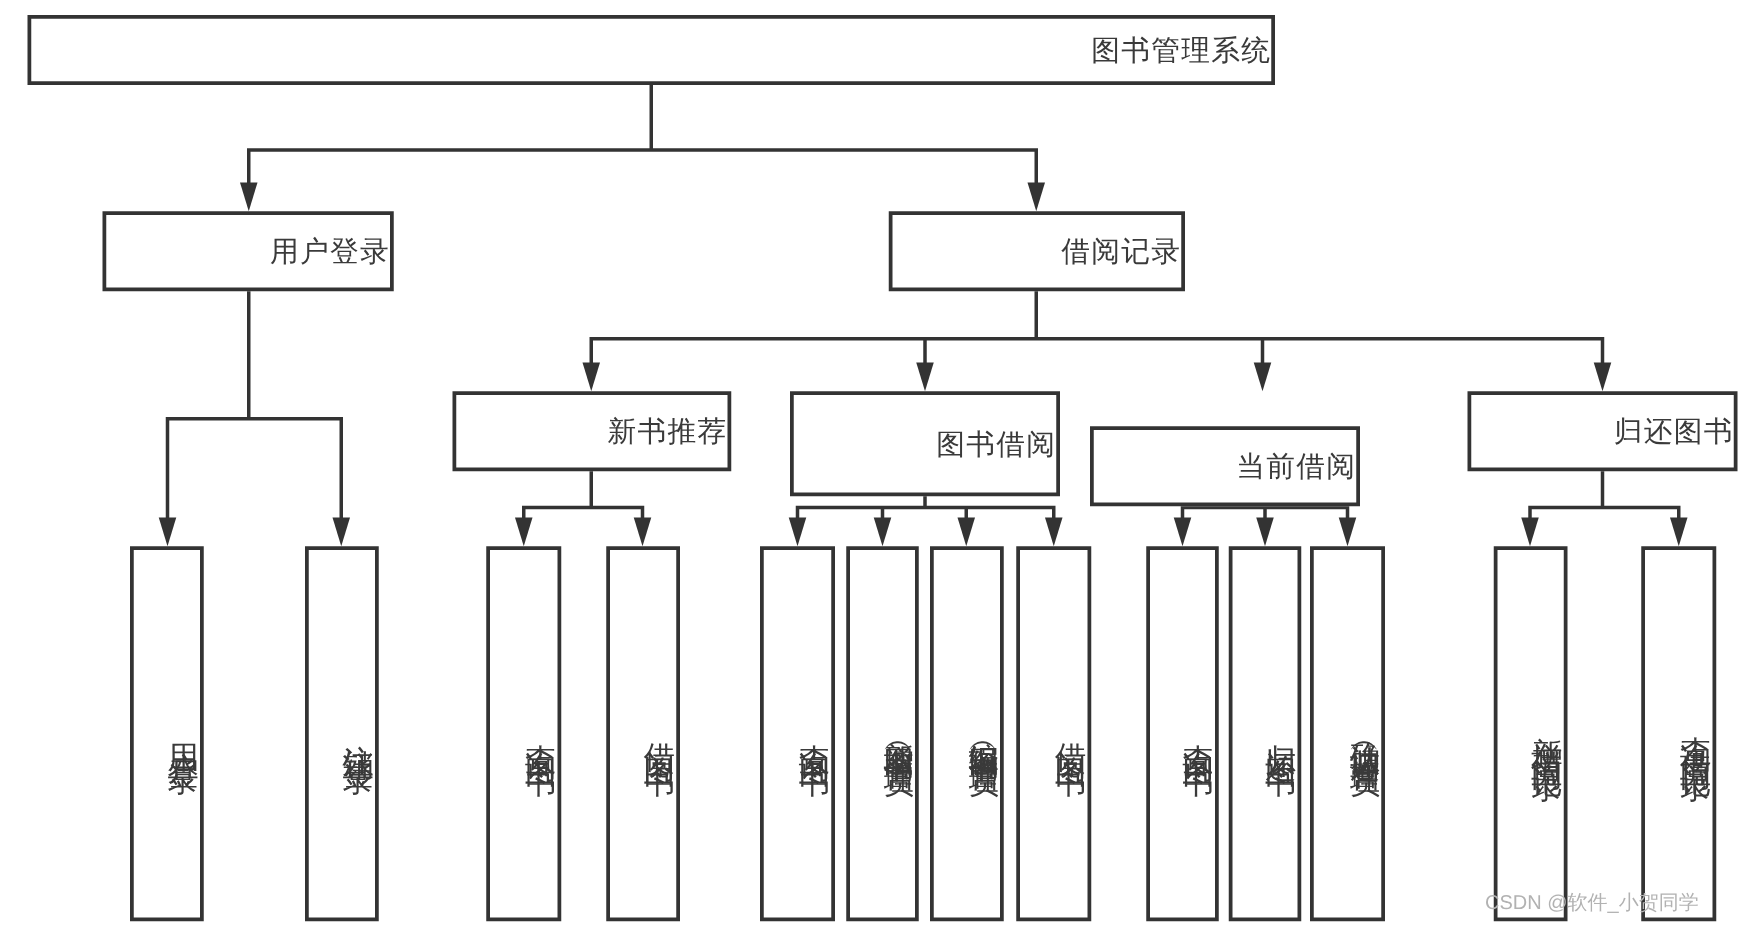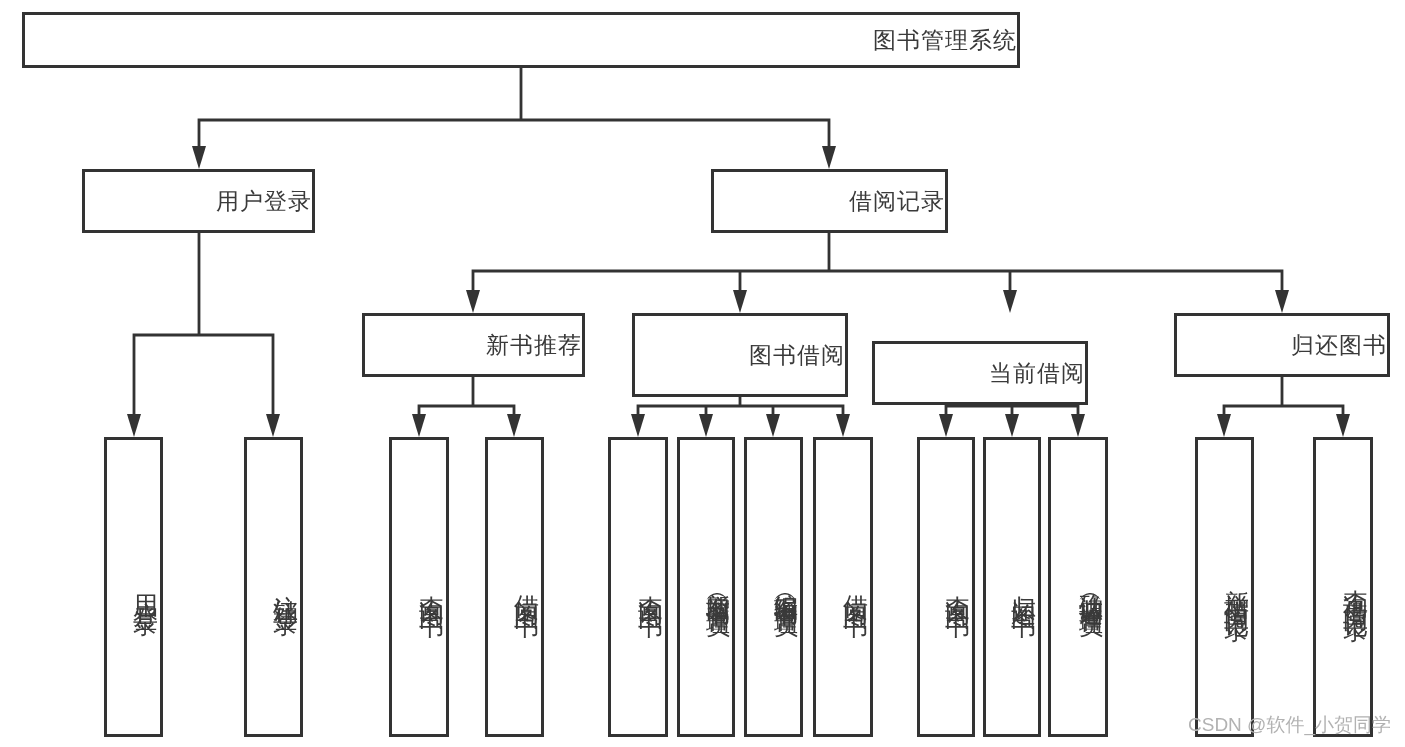--- a/index.html
+++ b/index.html
@@ -57,21 +57,21 @@
     white-space:nowrap;
   }
   .leaf-long .v-label{
     font-size:24px;
     letter-spacing:3px;
   }
   .watermark{
     position:absolute;
     left:1188px;
     top:712px;
-    font-size:19px;
+    font-size:16px;
     color:var(--watermark-color);
     white-space:nowrap;
     z-index:5;
   }
 </style>
 </head>
 <body>
 
 <div class="stage">
 

